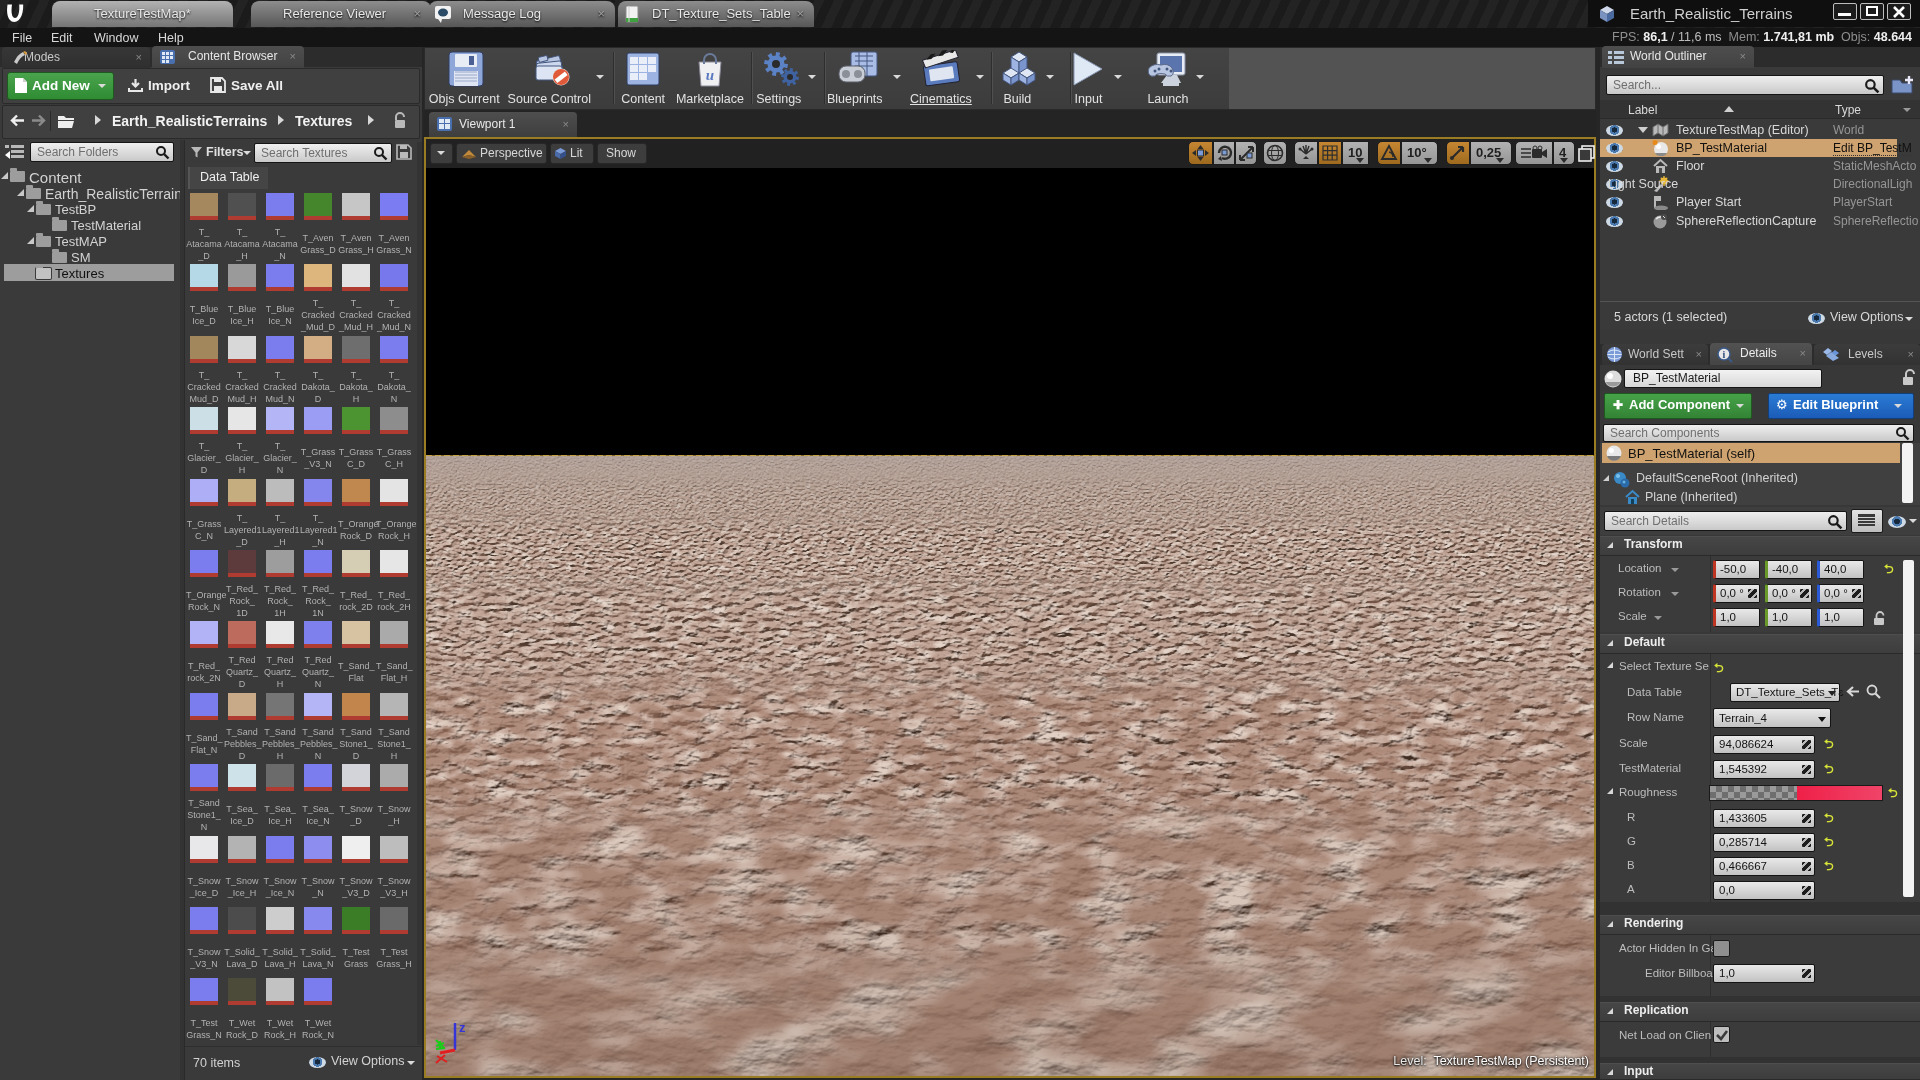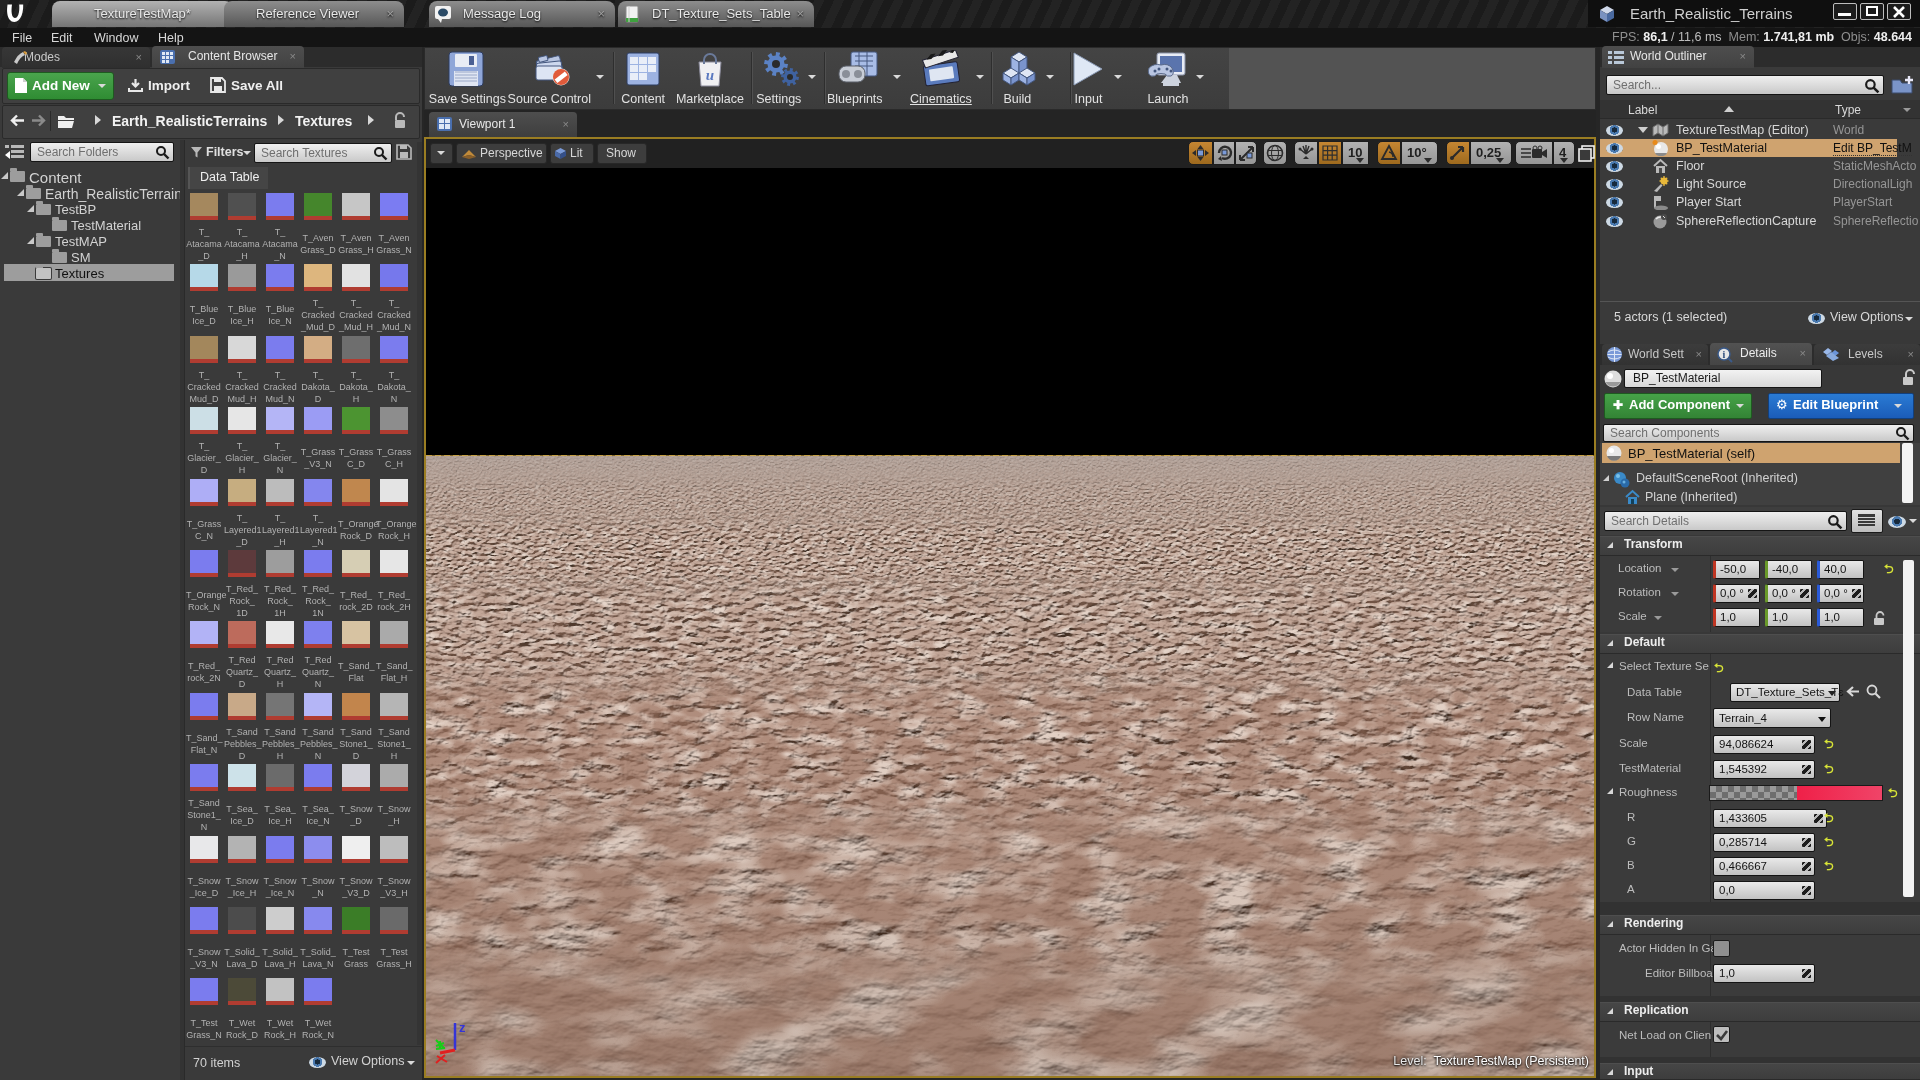--- a/index.html
+++ b/index.html
@@ -25,21 +25,21 @@
 .tile{position:absolute;width:28px;height:23px}
 .tile:after{content:"";position:absolute;left:0;top:23px;width:28px;height:4px;background:#b03c31}
 .tlbl{position:absolute;width:36px;color:#b2b2b2;font-size:9px;line-height:12px;text-align:center}
 </style></head><body>
 <div id="root">
     <div class="a" style="left:0;top:0;width:1920px;height:28px;background:repeating-linear-gradient(115deg,#232323 0 9px,#1b1b1b 9px 18px)"></div>
     <svg class="a" style="left:3px;top:0px;" width="26" height="26" viewBox="0 0 26 26">
       <path d="M4.5 4.5 C3.5 11 4.2 16.5 6.5 19.5 C8.3 21.8 11 22.6 13.5 21.6 C16.4 20.4 18.4 17.2 19.5 12.5 C20.1 9.8 20.3 7 20.2 4.5 L16.2 4.5 C16.5 8.5 16.3 12 15.3 14.8 C14.5 17 13.2 18.2 11.7 18 C10.2 17.8 9.2 16.3 8.8 13.8 C8.4 11.2 8.5 8 9 4.5 Z" fill="#fff"></path>
     </svg>
     <div class="doc-tab" style="left:52px;width:181px;background:linear-gradient(#b2b2b2,#757575);text-align:center">TextureTestMap*</div>
-    <div class="doc-tab" style="left:224px;width:180px;background:linear-gradient(#8d8d8d,#575757)"><span style="margin-left:32px">Reference Viewer</span><span style="position:absolute;right:10px;color:#9f9f9f">×</span></div>
+    <div class="doc-tab" style="left:251px;width:180px;background:linear-gradient(#8d8d8d,#575757)"><span style="margin-left:32px">Reference Viewer</span><span style="position:absolute;right:10px;color:#9f9f9f">×</span></div>
     <div class="doc-tab" style="left:429px;width:186px;background:linear-gradient(#8d8d8d,#575757)"><span style="margin-left:34px">Message Log</span><span style="position:absolute;right:10px;color:#9f9f9f">×</span></div>
     <div class="doc-tab" style="left:618px;width:196px;background:linear-gradient(#8d8d8d,#575757)"><span style="margin-left:34px">DT_Texture_Sets_Table</span><span style="position:absolute;right:10px;color:#9f9f9f">×</span></div>
     <svg class="a" style="left:434px;top:5px;" width="18" height="18" viewBox="0 0 18 18">
       <rect x="1" y="1" width="16" height="13" rx="2" fill="#f2f2f2"></rect>
       <path d="M4 14 l3 4 l1-4 z" fill="#f2f2f2"></path>
       <ellipse cx="9" cy="7.5" rx="5" ry="4" fill="#2a4a66"></ellipse>
     </svg>
     <svg class="a" style="left:623px;top:4px;" width="18" height="20" viewBox="0 0 18 20">
       <rect x="3" y="2" width="12" height="16" rx="1" fill="#f2f2f2" stroke="#8a8a8a"></rect>
       <path d="M3 14 h12 v4 h-12 z" fill="#3fa03f"></path>
@@ -363,21 +363,21 @@
     </div>
     <div class="a" style="left:1046px;top:75px">
       <span class="caret"></span>
     </div>
     <div class="a" style="left:1114px;top:75px">
       <span class="caret"></span>
     </div>
     <div class="a" style="left:1196px;top:75px">
       <span class="caret"></span>
     </div>
-    <div class="a" style="left:428.8px;top:92px;font-size:12.5px;color:#e2e2e2;font-weight:normal;white-space:nowrap;">Save Settings</div>
+    <div class="a" style="left:428.8px;top:92px;font-size:12.5px;color:#e2e2e2;font-weight:normal;white-space:nowrap;">Objs Current</div>
     <svg class="a" style="left:445px;top:50px;" width="42" height="40" viewBox="0 0 42 40">
       <rect x="4" y="2" width="34" height="34" rx="3" fill="#8fa6d8" stroke="#2d3c60"></rect>
       <rect x="10" y="4" width="22" height="13" rx="1" fill="#e8ecf5"></rect>
       <rect x="24" y="6" width="5" height="9" fill="#4a5f93"></rect>
       <rect x="9" y="21" width="24" height="15" fill="#dfe5f2"></rect>
       <path d="M10 22 h22 M10 25 h22 M10 28 h22 M10 31 h22" stroke="#9aa8c8"></path>
     </svg>
     <div class="a" style="left:507.6px;top:92px;font-size:12.5px;color:#e2e2e2;font-weight:normal;white-space:nowrap;">Source Control</div>
     <svg class="a" style="left:530px;top:50px;" width="42" height="40" viewBox="0 0 42 40">
       <g transform="rotate(-14 20 18)">
@@ -861,21 +861,21 @@
     <div class="a" style="left:1676px;top:159.2px;font-size:12.5px;color:#d8d8d8;font-weight:normal;white-space:nowrap;">Floor</div>
     <div class="a" style="left:1833px;top:159.2px;font-size:12px;color:#969696;font-weight:normal;white-space:nowrap;">StaticMeshActo</div>
     <div class="eye" style="left:1606px;top:179.29999999999998px"></div>
     <svg class="a" style="left:1652px;top:176.29999999999998px;" width="17" height="16" viewBox="0 0 17 16">
       <circle cx="12" cy="5" r="3.5" fill="#e8b83a"></circle>
       <g stroke="#e8b83a" stroke-width="1.3">
         <path d="M12 0 v2 M12 8 v2 M7.5 5 h2 M14.5 5 h2 M8.8 1.8 l1.4 1.4 M13.8 6.8 l1.4 1.4 M15.2 1.8 l-1.4 1.4"></path>
       </g>
       <path d="M2 15 L9 8 l1.5 1.5 L5 16 z" fill="#b9b9b9"></path>
     </svg>
-    <div class="a" style="left:1676px;top:177.29999999999998px;font-size:12.5px;color:#d8d8d8;font-weight:normal;white-space:nowrap;">Light Source</div>
+    <div class="a" style="left:1608px;top:177.29999999999998px;font-size:12.5px;color:#d8d8d8;font-weight:normal;white-space:nowrap;">Light Source</div>
     <div class="a" style="left:1833px;top:177.29999999999998px;font-size:12px;color:#969696;font-weight:normal;white-space:nowrap;">DirectionalLigh</div>
     <div class="eye" style="left:1606px;top:197.39999999999998px"></div>
     <svg class="a" style="left:1652px;top:194.39999999999998px;" width="17" height="16" viewBox="0 0 17 16">
       <path d="M3 2 h6 v5 h-6 z" fill="#b9b9b9"></path>
       <path d="M3 2 v12" stroke="#b9b9b9" stroke-width="2"></path>
       <ellipse cx="9" cy="14" rx="7" ry="2.5" fill="#8a8a8a"></ellipse>
     </svg>
     <div class="a" style="left:1676px;top:195.39999999999998px;font-size:12.5px;color:#d8d8d8;font-weight:normal;white-space:nowrap;">Player Start</div>
     <div class="a" style="left:1833px;top:195.39999999999998px;font-size:12px;color:#969696;font-weight:normal;white-space:nowrap;">PlayerStart</div>
     <div class="eye" style="left:1606px;top:215.49999999999997px"></div>
@@ -1043,21 +1043,21 @@
     <div class="vbox" style="left:1713px;top:760px;width:102px;height:19px">1,545392<span class="drag" style="position:absolute;right:3px;top:4px"></span></div>
     <div class="rst" style="left:1824px;top:760px">⮌</div>
     <div class="a" style="left:1607px;top:788px">
       <span style="display:block;width:0;height:0;border-bottom:6px solid #d8d8d8;border-left:6px solid transparent"></span>
     </div>
     <div class="lbl" style="left:1619px;top:786px">Roughness</div>
     <div class="a" style="left:1709px;top:785px;width:88px;height:16px;background:#9a9a9a;background-image:linear-gradient(45deg,#6e6e6e 25%,transparent 25%,transparent 75%,#6e6e6e 75%),linear-gradient(45deg,#6e6e6e 25%,transparent 25%,transparent 75%,#6e6e6e 75%);background-size:12px 12px;background-position:0 0,6px 6px;border:1px solid #1a1a1a;border-right:none"></div>
     <div class="a" style="left:1797px;top:785px;width:86px;height:16px;background:linear-gradient(90deg,#ef2048,#f04468);border:1px solid #1a1a1a;border-left:none"></div>
     <div class="rst" style="left:1888px;top:784px">⮌</div>
     <div class="lbl" style="left:1627px;top:811px">R</div>
-    <div class="vbox" style="left:1713px;top:809px;width:114px;height:19px">1,433605<span class="drag" style="position:absolute;right:3px;top:4px"></span></div>
+    <div class="vbox" style="left:1713px;top:809px;width:102px;height:19px">1,433605<span class="drag" style="position:absolute;right:3px;top:4px"></span></div>
     <div class="rst" style="left:1824px;top:809px">⮌</div>
     <div class="lbl" style="left:1627px;top:835px">G</div>
     <div class="vbox" style="left:1713px;top:833px;width:102px;height:19px">0,285714<span class="drag" style="position:absolute;right:3px;top:4px"></span></div>
     <div class="rst" style="left:1824px;top:833px">⮌</div>
     <div class="lbl" style="left:1627px;top:859px">B</div>
     <div class="vbox" style="left:1713px;top:857px;width:102px;height:19px">0,466667<span class="drag" style="position:absolute;right:3px;top:4px"></span></div>
     <div class="rst" style="left:1824px;top:857px">⮌</div>
     <div class="lbl" style="left:1627px;top:883px">A</div>
     <div class="vbox" style="left:1713px;top:881px;width:102px;height:19px">0,0<span class="drag" style="position:absolute;right:3px;top:4px"></span></div>
     <div class="a" style="left:1903px;top:560px;width:11px;height:337px;background:#f2f2f2;border-radius:2px"></div>

